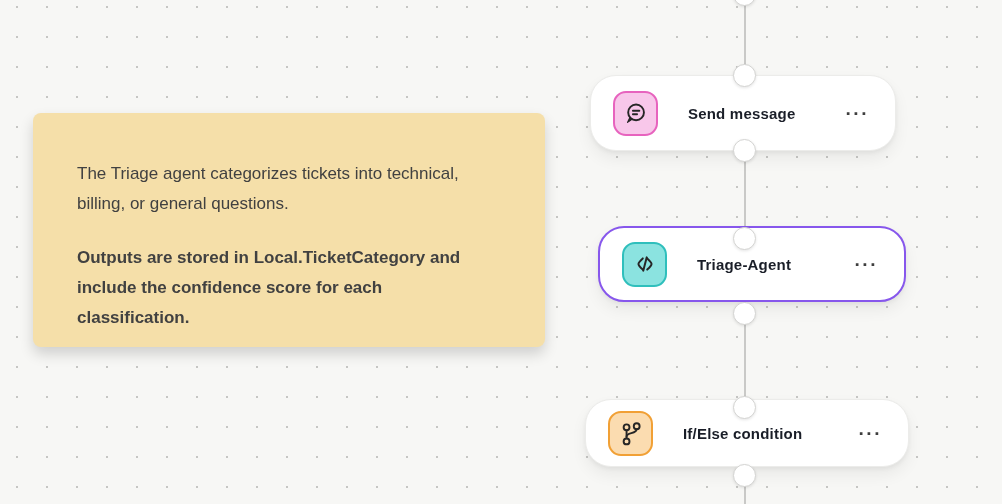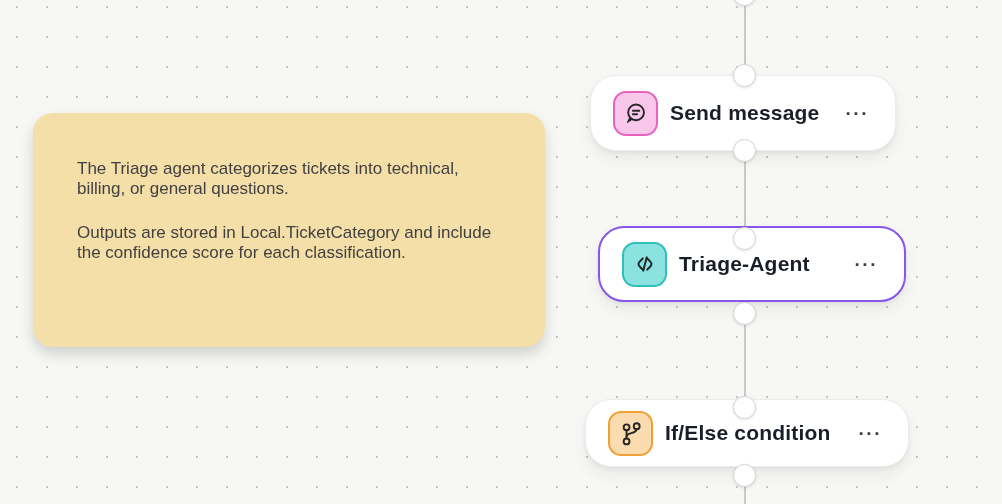--- a/index.html
+++ b/index.html
@@ -55,24 +55,24 @@
     display: flex;
     align-items: center;
     justify-content: center;
     flex: 0 0 auto;
   }
   .icon-pink   { background: #f8c7ea; border-color: #e763be; }
   .icon-teal   { background: #8be3e0; border-color: #2fbfbc; }
   .icon-orange { background: #fbdcb0; border-color: #f1a035; }
 
   .node-label {
-    font-size: 21px;
+    font-size: 15px;
     font-weight: 700;
     color: #1a1e28;
-    margin-left: 12px;
+    margin-left: 30px;
     letter-spacing: 0.2px;
     white-space: nowrap;
   }
   .node-menu {
     margin-left: auto;
     padding-left: 12px;
     font-size: 19px;
     font-weight: 700;
     color: #3e3e3e;
     letter-spacing: 1.5px;
@@ -80,30 +80,30 @@
     cursor: pointer;
     user-select: none;
   }
 
   
   .note {
     position: absolute;
     left: 33px; top: 113px;
     width: 512px; height: 234px;
     background: #f5dfa9;
-    border-radius: 20px;
+    border-radius: 8px;
     box-shadow: 0 7px 14px rgba(0,0,0,0.16);
     padding: 46px 46px 0 44px;
     color: #414141;
     font-size: 17px;
-    line-height: 20px;
+    line-height: 30px;
     z-index: 2;
   }
   .note p { margin: 0; }
-  .note p + p { margin-top: 24px; }
+  .note p + p { margin-top: 24px; font-weight: bold; }
 </style>
 </head>
 <body>
 
 <div style="position:absolute; inset:0;">
 
   <div class="flow-line"></div>
 
   <div class="port" style="left:733px; top:-17px;"></div>
   <div class="port" style="left:733px; top:64px;"></div>

